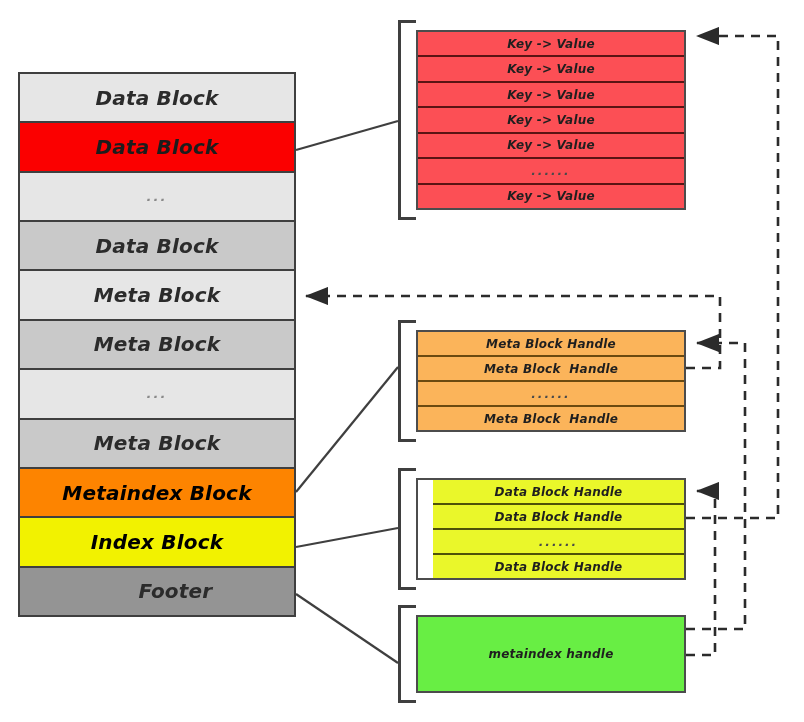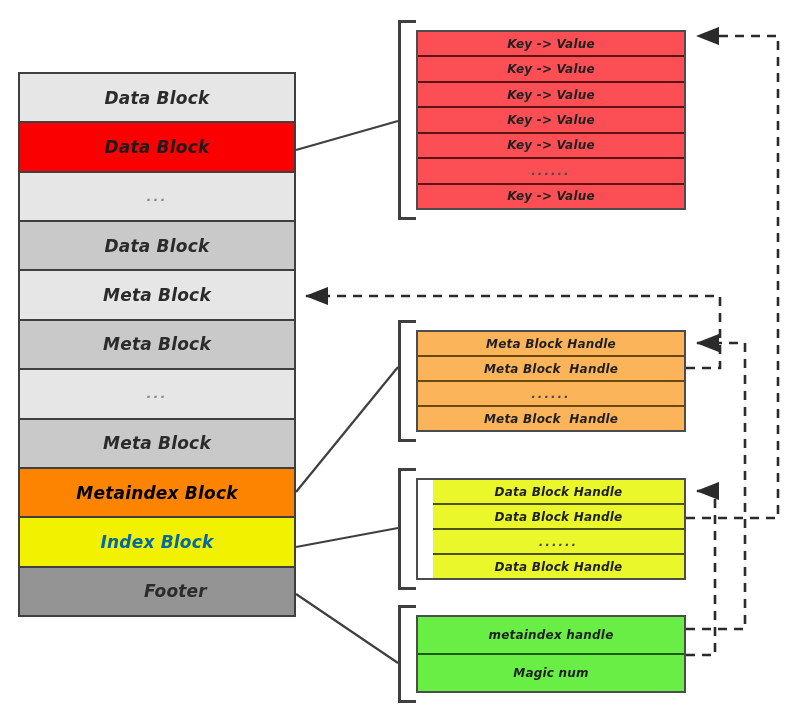--- a/index.html
+++ b/index.html
@@ -34,31 +34,31 @@
   }
   .main-row {
     flex: 1 1 0;
     box-sizing: border-box;
     border-bottom: 2px solid #3f3f3f;
     display: flex;
     align-items: center;
     justify-content: center;
     font-style: italic;
     font-weight: bold;
-    font-size: 17px;
+    font-size: 20px;
     color: #2b2b2b;
     letter-spacing: 0.2px;
     position: relative;
   }
   .main-row:last-child { border-bottom: none; }
   .main-row.light  { background: #e6e6e6; }
   .main-row.dark   { background: #c9c9c9; }
   .main-row.red    { background: #fb0000; color: #1c1c1c; }
   .main-row.orange { background: #fd8400; color: #000000; }
-  .main-row.yellow { background: #f2f200; color: #0369a1; }
+  .main-row.yellow { background: #f2f200; color: #000000; }
   .main-row.gray   { background: #949494; color: #2b2b2b; padding-left: 37px; }
   .main-row.ellipsis {
     font-size: 13px;
     color: #8a8a8a;
     letter-spacing: 2px;
   }
 
   
   .panel {
     position: absolute;
@@ -231,17 +231,16 @@
       <div class="panel-row"><span>Data Block Handle</span></div>
       <div class="panel-row ell"><span>......</span></div>
       <div class="panel-row"><span>Data Block Handle</span></div>
     </div>
   </div>
 
   <div class="panel p-green" style="left:398px; top:615px; width:288px; height:78px;">
     <div class="bracket"></div>
     <div class="panel-box">
       <div class="panel-row"><span>metaindex handle</span></div>
-      <div class="panel-row"><span>Magic num</span></div>
     </div>
   </div>
 
 </div>
 
 </body></html>

